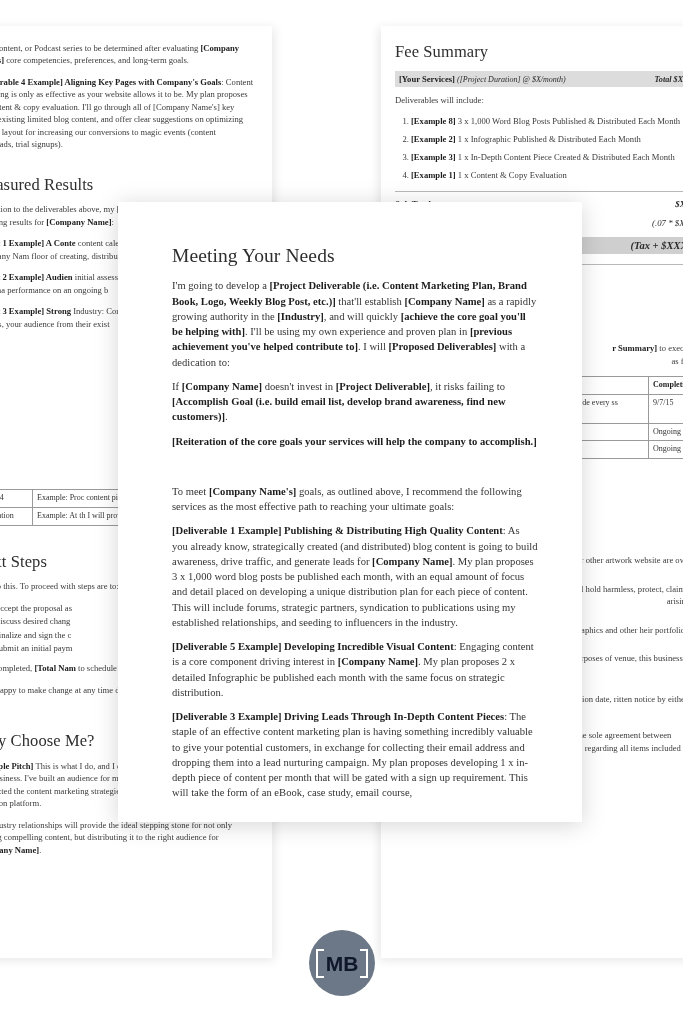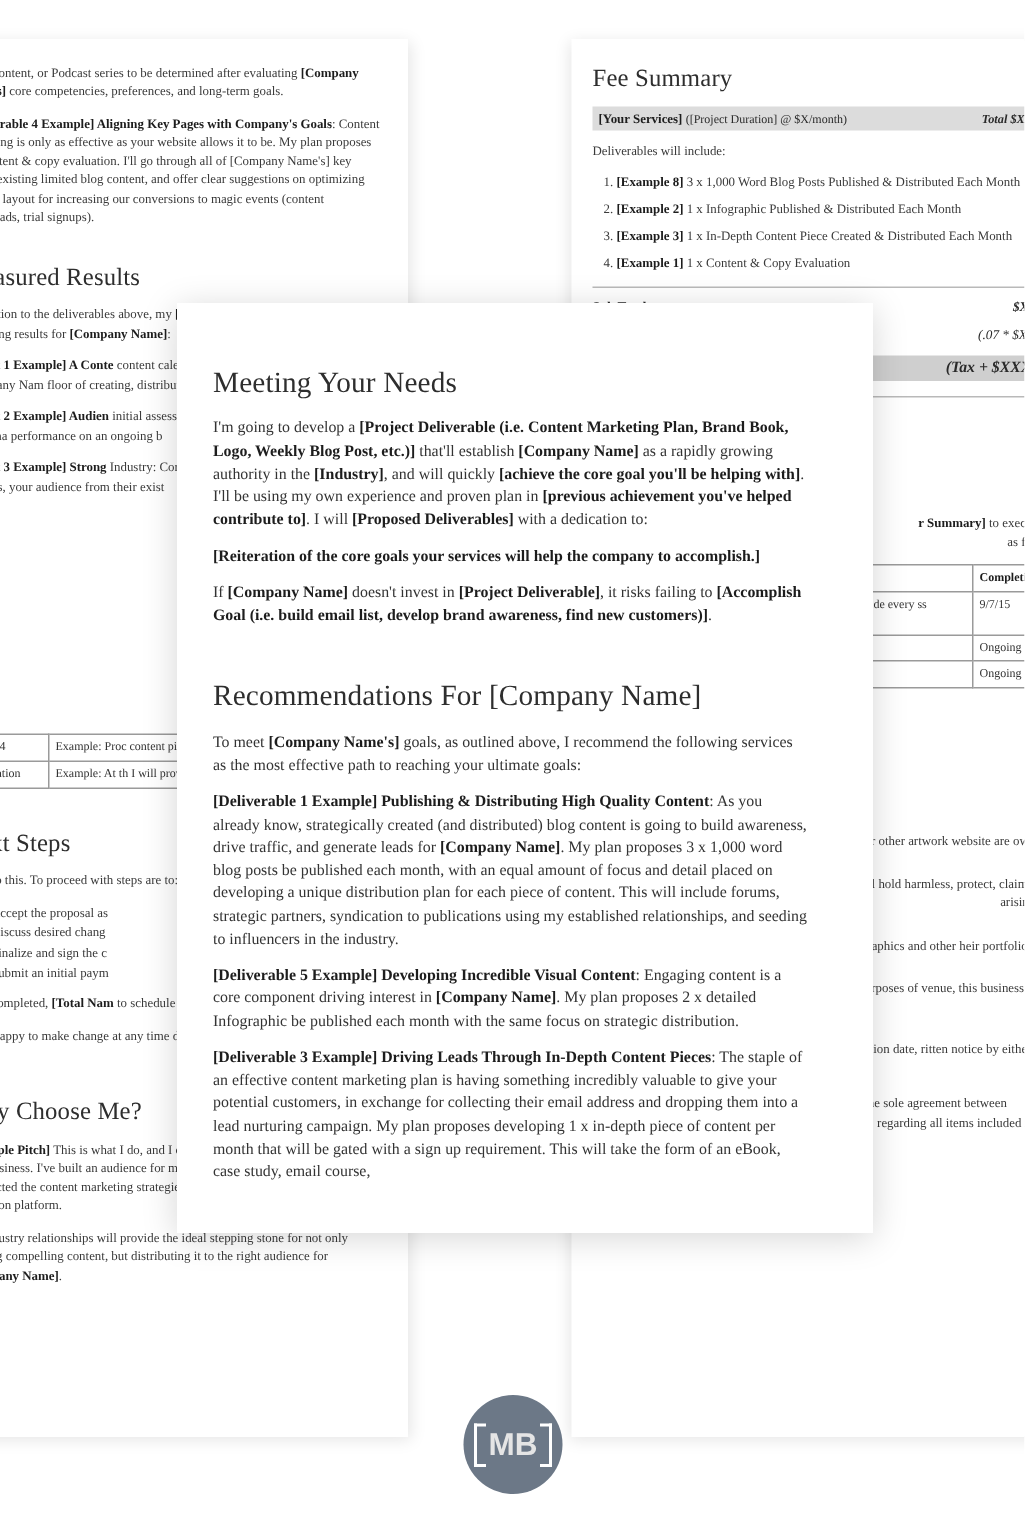--- a/index.html
+++ b/index.html
@@ -33,21 +33,21 @@
   }
   #page-right {
     left: 381px; top: 26px;
     width: 346px; height: 932px;
     padding: 16px 18px 10px 14px;
     box-shadow: -2px 2px 10px rgba(0,0,0,0.10);
   }
   #page-center {
     left: 118px; top: 202px;
     width: 464px; height: 620px;
-    padding: 42px 44px 10px 24px;
+    padding: 42px 44px 10px 54px;
     box-shadow: 0 3px 22px rgba(0,0,0,0.17);
     z-index: 5;
   }
 
   
   h1.doc-h {
     font-family: "Liberation Serif", serif;
     font-weight: 400;
     color: #2e2e2e;
     margin: 0 0 9px 0;
@@ -57,21 +57,21 @@
   #page-center h1.doc-h { font-size: 19.5px; line-height: 1.2; margin-bottom: 11px; }
 
   p.para {
     margin: 0 0 9px 0;
     color: #3a3a3a;
   }
   #page-left p.para, #page-right p.para { font-size: 8.6px; line-height: 1.45; }
   #page-center p.para { font-size: 10.6px; line-height: 1.44; color: #333; }
 
   b, .b { font-weight: bold; color: #1d1d1d; }
-  .i { }
+  .i { font-style: italic; }
 
   ol.numlist { margin: 4px 0 4px 0; padding-left: 16px; }
   ol.numlist li { font-size: 8.6px; line-height: 1.4; color: #3a3a3a; margin-bottom: 6px; }
 
   ul.bullets { margin: 5px 0 7px 0; padding-left: 20px; }
   ul.bullets li { font-size: 8.6px; line-height: 1.55; color: #3a3a3a; }
 
   
   .fee-band {
     background: #dcdcdc;
@@ -116,21 +116,21 @@
     position: absolute;
     left: 309px; top: 930px;
     width: 66px; height: 66px;
     z-index: 9;
   }
   #logo-circle {
     width: 66px; height: 66px;
     border-radius: 50%;
     background: #6c7887;
     display: flex; align-items: center; justify-content: center;
-    color: #e5e5e5;
+    color: #0f172a;
   }
   #logo-text {
     font-family: "Liberation Sans", sans-serif;
     font-weight: bold;
     font-size: 21px;
     letter-spacing: 0px;
     line-height: 1;
     position: relative;
     padding: 0 7px;
   }
@@ -331,30 +331,29 @@
 
   <div class="page" id="page-center">
 
     <h1 class="doc-h">Meeting Your Needs</h1>
 
     <p class="para">
       <span>I'm going to develop a </span><b>[Project Deliverable (i.e. Content Marketing Plan, Brand Book, Logo, Weekly Blog Post, etc.)]</b><span> that'll establish </span><b>[Company Name]</b><span> as a rapidly growing authority in the </span><b>[Industry]</b><span>, and will quickly </span><b>[achieve the core goal you'll be helping with]</b><span>. I'll be using my own experience and proven plan in </span><b>[previous achievement you've helped contribute to]</b><span>. I will </span><b>[Proposed Deliverables]</b><span> with a dedication to:</span>
     </p>
 
     <p class="para">
+      <span>If </span><b>[Company Name]</b><span> doesn't invest in </span><b>[Project Deliverable]</b><span>, it risks failing to </span><b>[Accomplish Goal (i.e. build email list, develop brand awareness, find new customers)]</b><span>.</span>
+    </p>
+
+    <p class="para">
       <b>[Reiteration of the core goals your services will help the company to accomplish.]</b>
     </p>
 
-    <p class="para">
-      <span>If </span><b>[Company Name]</b><span> doesn't invest in </span><b>[Project Deliverable]</b><span>, it risks failing to </span><b>[Accomplish Goal (i.e. build email list, develop brand awareness, find new customers)]</b><span>.</span>
-    </p>
-
     <div class="spacer-lg"></div>
 
-    <h1 class="doc-h">Recommendations For [Company Name]</h1>
 
     <p class="para">
       <span>To meet </span><b>[Company Name's]</b><span> goals, as outlined above, I recommend the following services as the most effective path to reaching your ultimate goals:</span>
     </p>
 
     <p class="para">
       <b>[Deliverable 1 Example] Publishing &amp; Distributing High Quality Content</b><span>: As you already know, strategically created (and distributed) blog content is going to build awareness, drive traffic, and generate leads for </span><b>[Company Name]</b><span>. My plan proposes 3 x 1,000 word blog posts be published each month, with an equal amount of focus and detail placed on developing a unique distribution plan for each piece of content. This will include forums, strategic partners, syndication to publications using my established relationships, and seeding to influencers in the industry.</span>
     </p>
 
     <p class="para">

